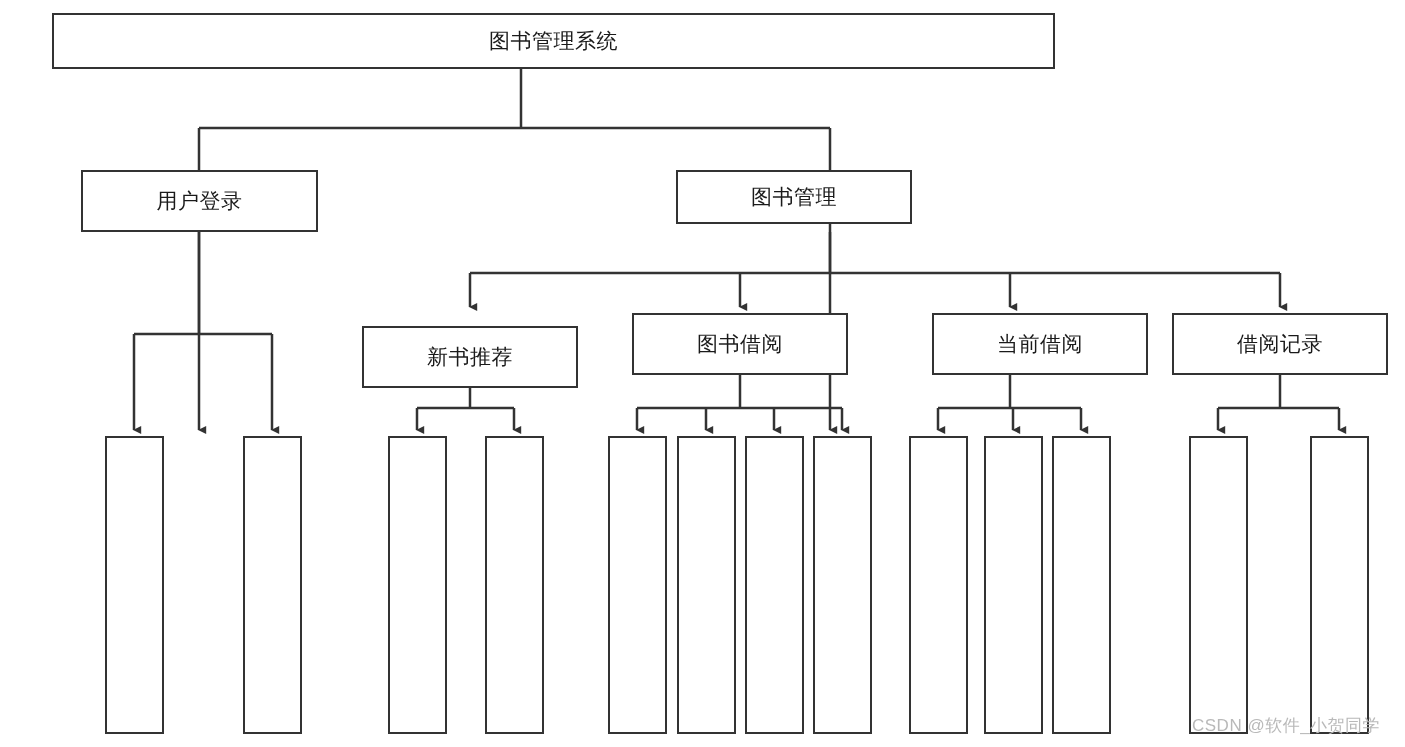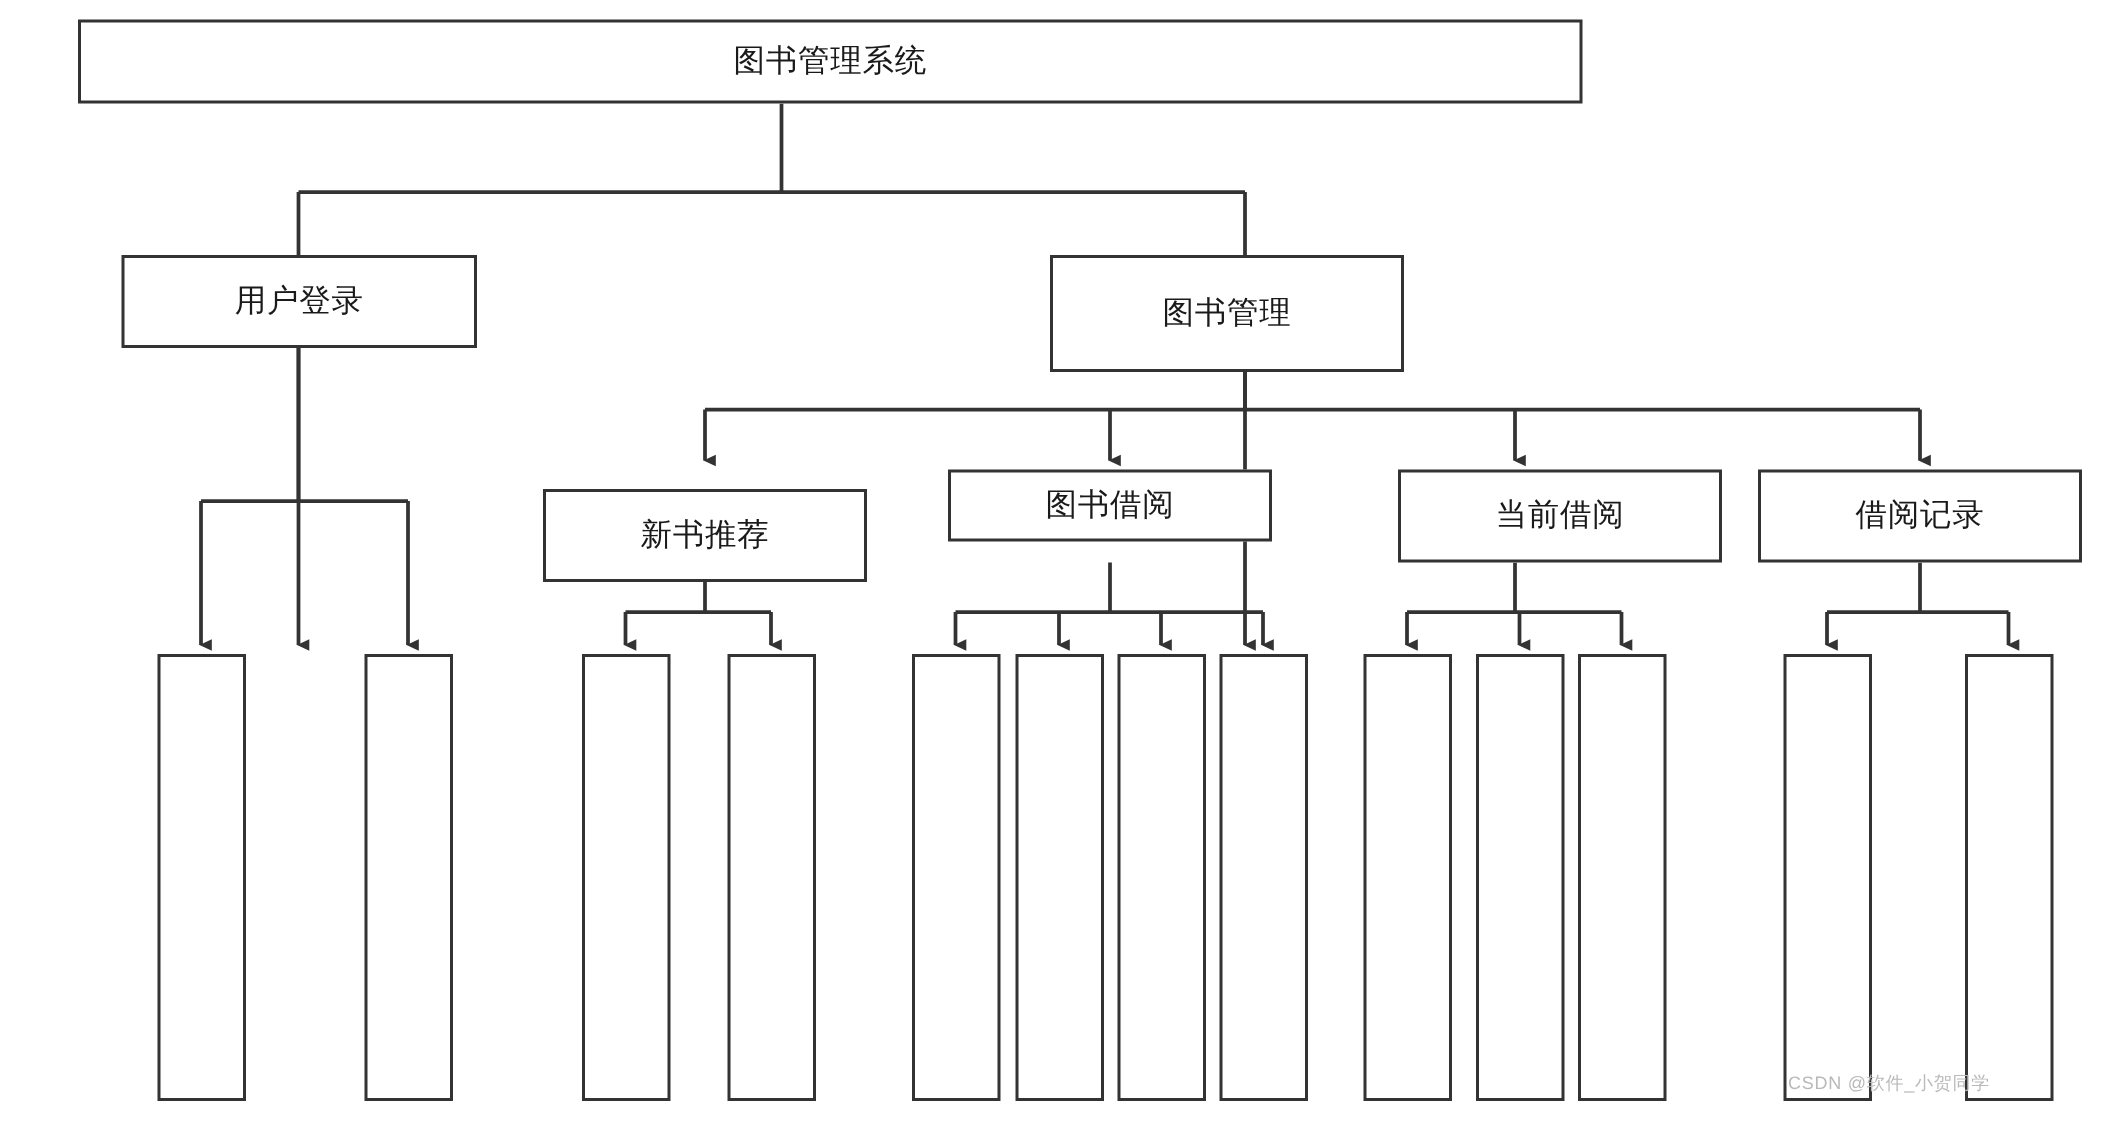--- a/index.html
+++ b/index.html
@@ -56,21 +56,21 @@
     line-height: 1.45;
     letter-spacing: 1px;
     max-height: 100%;
     overflow: hidden;
   }
   .node.vertical.tall-text {
     align-items: flex-start;
   }
   .watermark {
     position: absolute;
-    font-size: 12px;
+    font-size: 17px;
     color: #b9b9b9;
     white-space: nowrap;
     letter-spacing: 0.5px;
   }
 </style>
 </head>
 <body>
 
 <div id="diagram-root">
 
@@ -124,28 +124,28 @@
     </g>
   </svg>
 
   <div class="node horizontal" style="left:20px; top:13px; width:1003px; height:56px;margin-left:32px;">
     <span class="node-label">图书管理系统</span>
   </div>
 
   <div class="node horizontal" style="left:81px; top:170px; width:237px; height:62px;">
     <span class="node-label">用户登录</span>
   </div>
-  <div class="node horizontal" style="left:700px; top:170px; width:236px; height:78px;">
+  <div class="node horizontal" style="left:676px; top:170px; width:236px; height:54px;">
     <span class="node-label">图书管理</span>
   </div>
 
   <div class="node horizontal" style="left:362px; top:326px; width:216px; height:62px;">
     <span class="node-label">新书推荐</span>
   </div>
-  <div class="node horizontal" style="left:632px; top:313px; width:216px; height:48px;text-align:right;">
+  <div class="node horizontal" style="left:632px; top:313px; width:216px; height:62px;text-align:right;">
     <span class="node-label">图书借阅</span>
   </div>
   <div class="node horizontal" style="left:932px; top:313px; width:216px; height:62px;">
     <span class="node-label">当前借阅</span>
   </div>
   <div class="node horizontal" style="left:1172px; top:313px; width:216px; height:62px;">
     <span class="node-label">借阅记录</span>
   </div>
 
   <div class="node vertical" style="left:105px; top:436px; width:59px; height:298px;">

